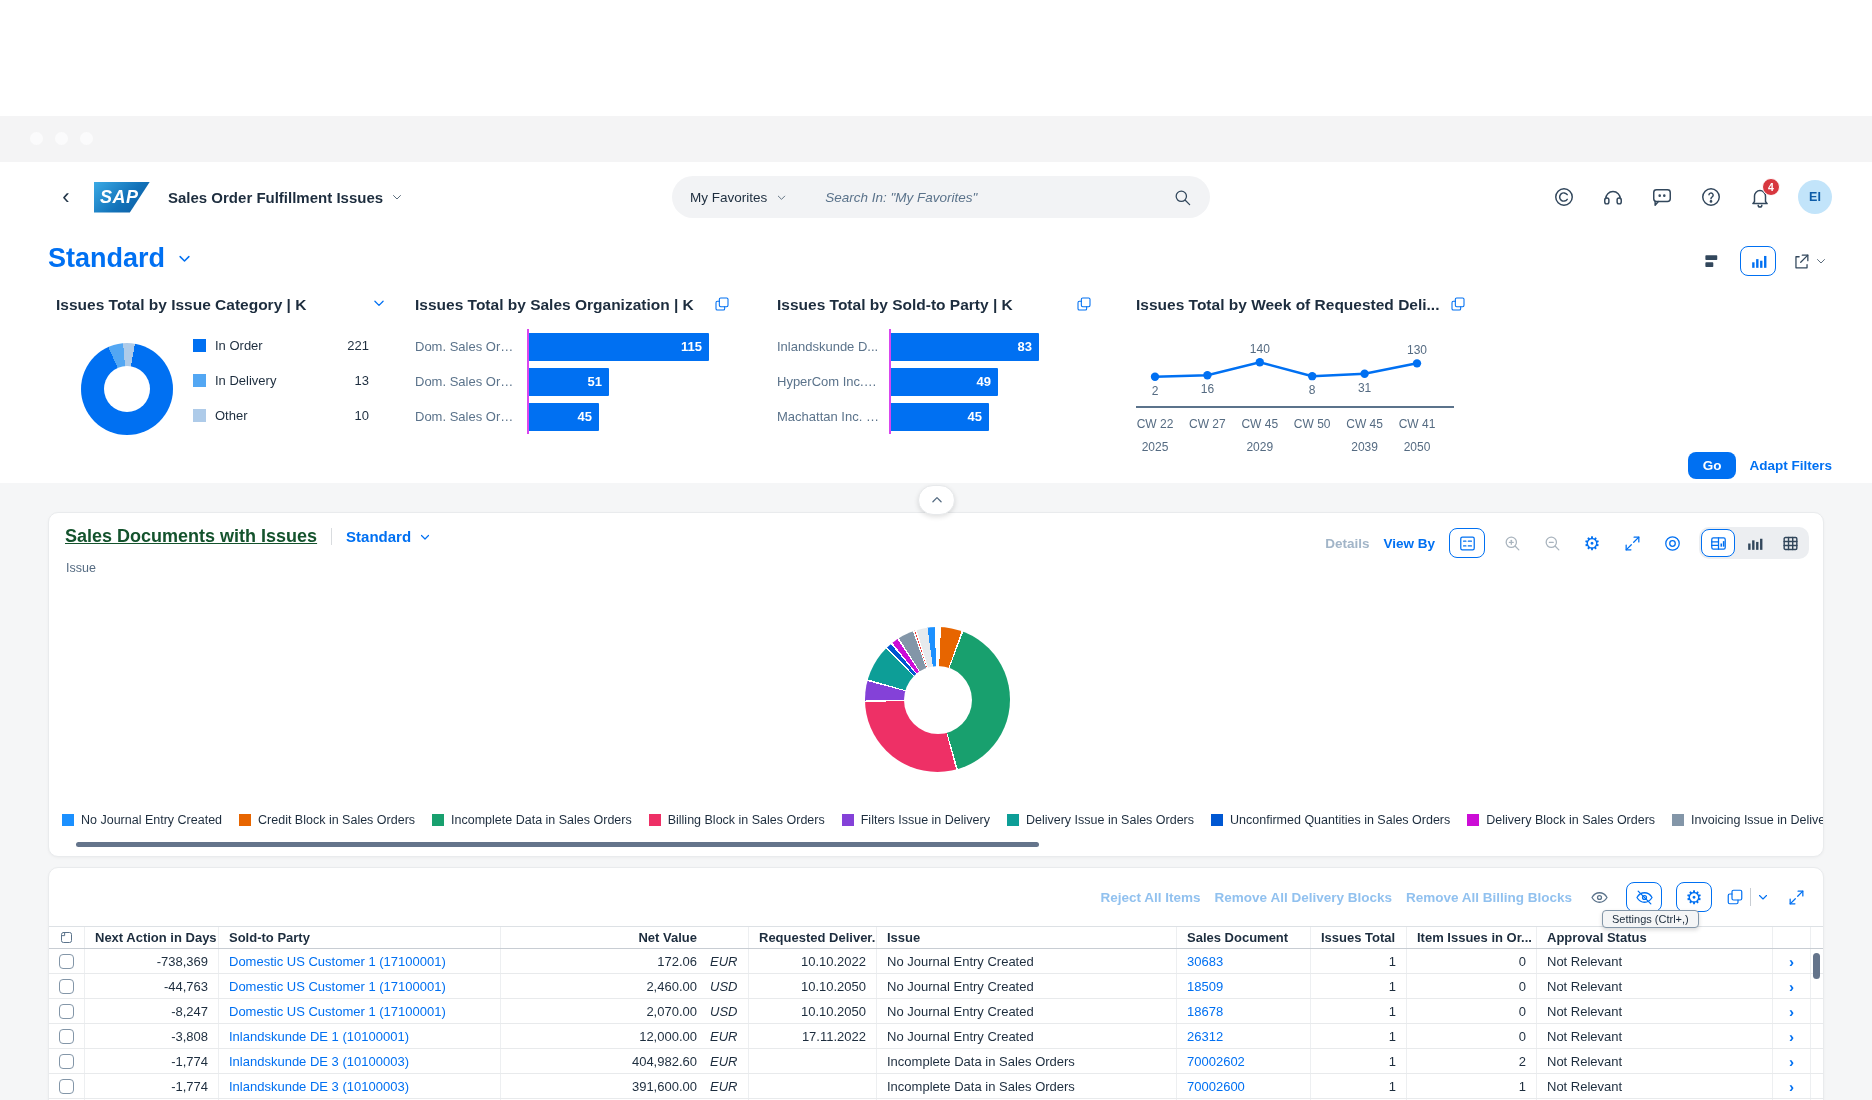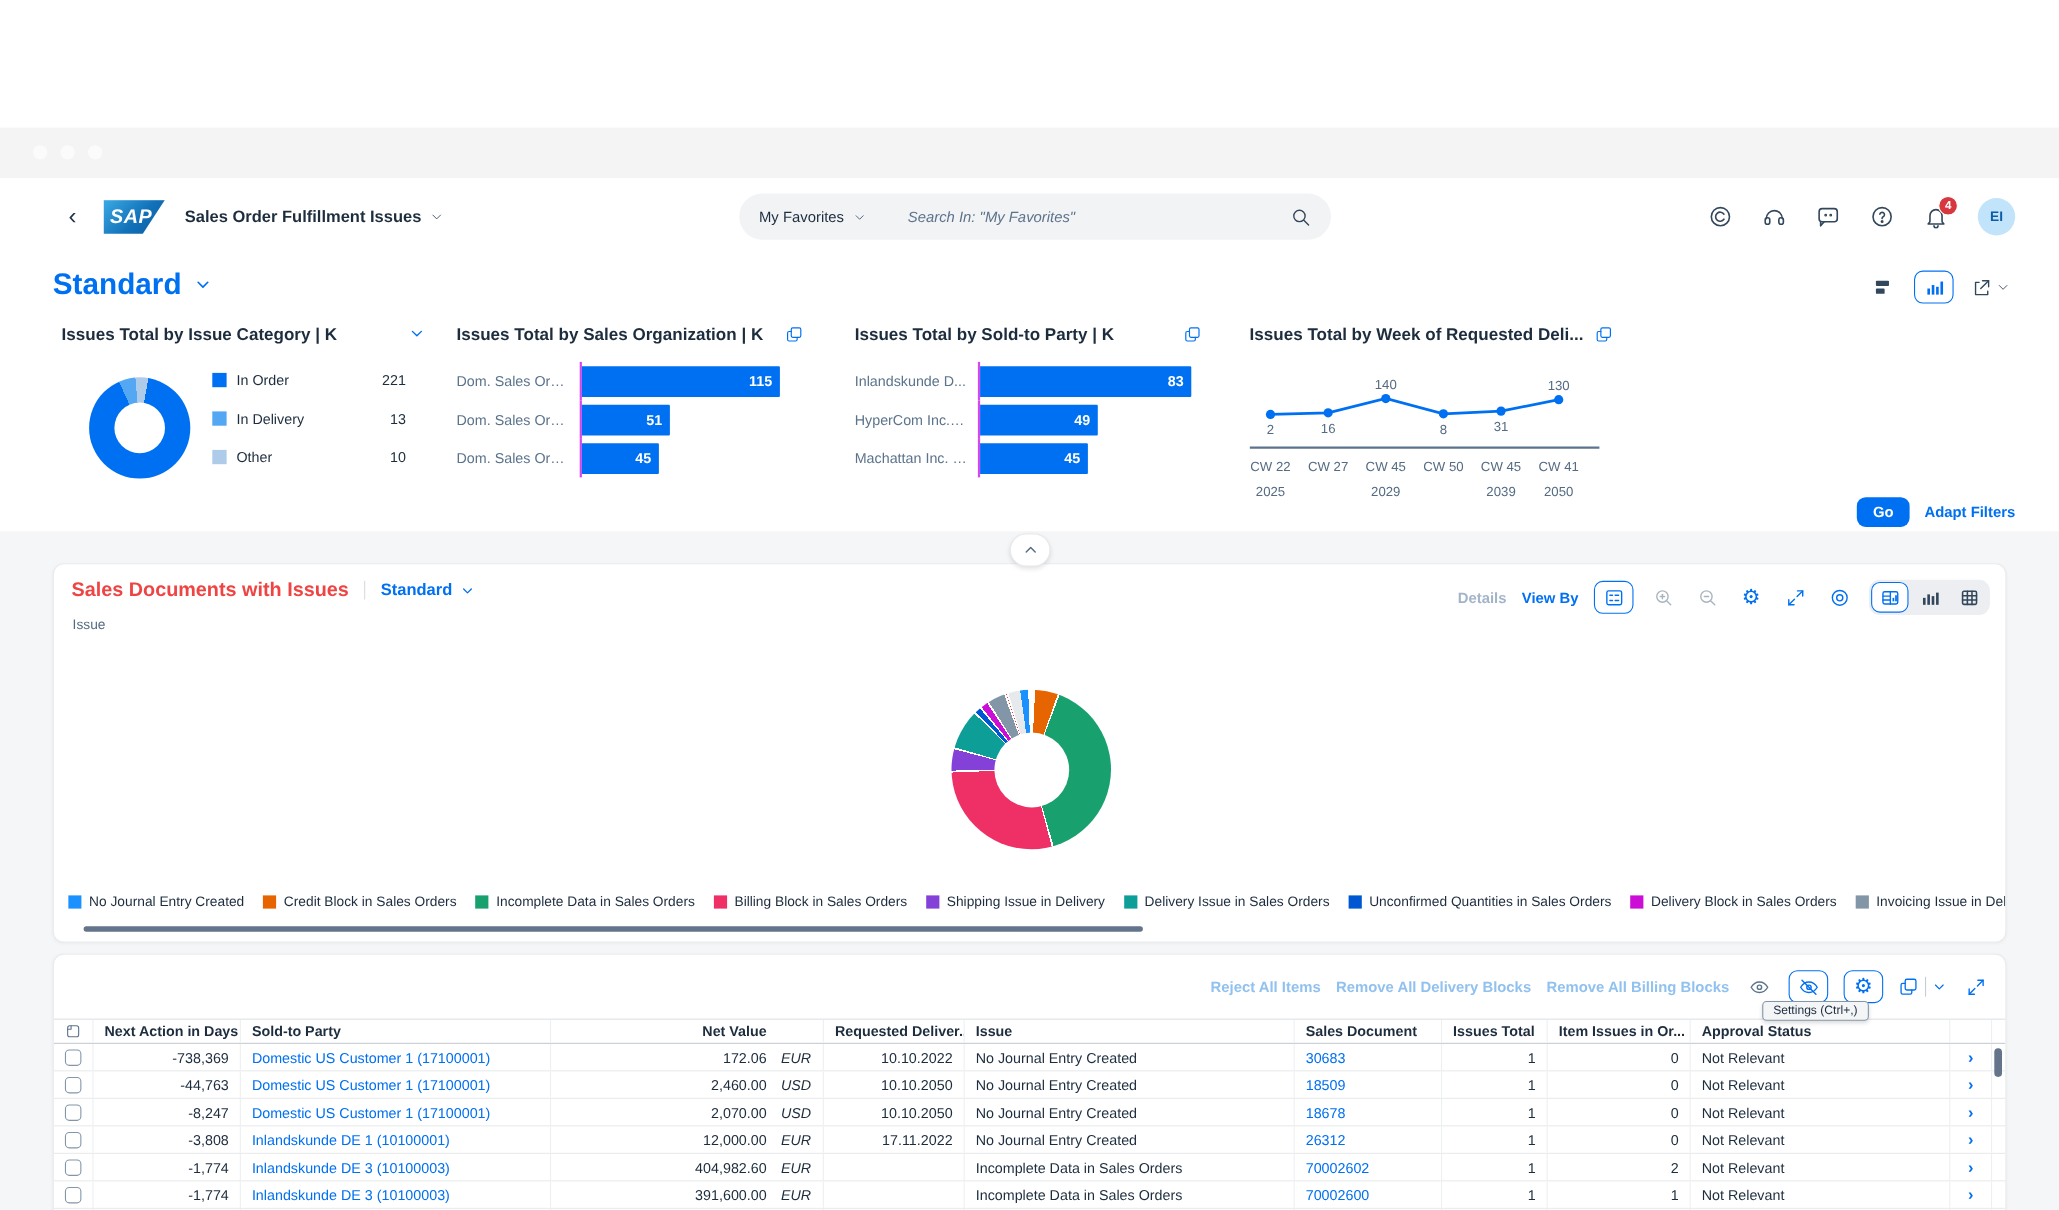--- a/index.html
+++ b/index.html
@@ -70,21 +70,21 @@
   .collapse-pill { position:absolute; left:918px; top:485px; width:37px; height:30px; background:#fff;
     border:1px solid #E7E9EB; border-radius:15px; box-shadow:0 2px 5px rgba(0,0,0,0.12); display:flex;
     align-items:center; justify-content:center; cursor:pointer; z-index:5; }
 
   
   .card { position:absolute; left:48px; width:1776px; background:#fff; border:1px solid #E9EBED;
     border-radius:10px; box-shadow:0 1px 3px rgba(0,0,0,0.04); overflow:hidden; }
   .card2 { top:512px; height:345px; }
   .card3 { top:867px; height:310px; }
   .sec-head { position:absolute; left:16px; top:13px; display:flex; align-items:center; }
-  .sec-title { font-size:18px; font-weight:bold; color:#ef4444; white-space:nowrap; }
+  .sec-title { font-size:18px; font-weight:bold; color:#14532d; white-space:nowrap;text-decoration:underline; }
   .sec-variant { display:flex; align-items:center; gap:8px; margin-left:14px; padding-left:14px;
     border-left:1px solid #D9DCDF; color:#0070F2; font-size:15px; font-weight:bold; cursor:pointer; }
   .sec-variant .ast { font-size:11px; vertical-align:top; }
   .toolbar { position:absolute; right:14px; top:14px; display:flex; align-items:center; gap:14px; }
   .tb-link { font-size:13.5px; font-weight:600; cursor:pointer; }
   .tb-link.blue { color:#0070F2; }
   .tb-link.disabled { color:#A2B5C8; cursor:default; }
   .tb-link.lightblue { color:#91C1EF; }
   .tb-icon { width:26px; height:26px; display:flex; align-items:center; justify-content:center; cursor:pointer; }
   .tb-icon svg { width:19px; height:19px; }
@@ -311,21 +311,21 @@
         <svg class="ic" width="16" height="16" viewBox="0 0 24 24">
             <rect x="8" y="3" width="13" height="13" rx="2"></rect>
             <path d="M16 16v3a2 2 0 0 1-2 2H5a2 2 0 0 1-2-2V10a2 2 0 0 1 2-2h3"></path>
           </svg>
       </span>
     </div>
     <div class="bar-rows" id="bars-party">
         <div class="bar-row">
           <span class="bar-lbl">Inlandskunde D...</span>
       <span class="bar-track">
-        <span class="bar" style="width:192px">83</span>
+        <span class="bar" style="width:148px">83</span>
       </span>
         </div>
         <div class="bar-row">
           <span class="bar-lbl">HyperCom Inc. (...</span>
       <span class="bar-track">
         <span class="bar" style="width:107px">49</span>
       </span>
         </div>
         <div class="bar-row">
           <span class="bar-lbl">Machattan Inc. (...</span>
@@ -485,21 +485,21 @@
         <span class="leg-item">
           <span class="leg-sw" style="background:#18A06E"></span>
     <span class="leg-lbl">Incomplete Data in Sales Orders</span>
         </span>
         <span class="leg-item">
           <span class="leg-sw" style="background:#EE3066"></span>
     <span class="leg-lbl">Billing Block in Sales Orders</span>
         </span>
         <span class="leg-item">
           <span class="leg-sw" style="background:#8441D8"></span>
-    <span class="leg-lbl">Shipping Issue in Delivery</span>
+    <span class="leg-lbl">Filters Issue in Delivery</span>
         </span>
         <span class="leg-item">
           <span class="leg-sw" style="background:#0D9E97"></span>
     <span class="leg-lbl">Delivery Issue in Sales Orders</span>
         </span>
         <span class="leg-item">
           <span class="leg-sw" style="background:#0057D2"></span>
     <span class="leg-lbl">Unconfirmed Quantities in Sales Orders</span>
         </span>
         <span class="leg-item">

